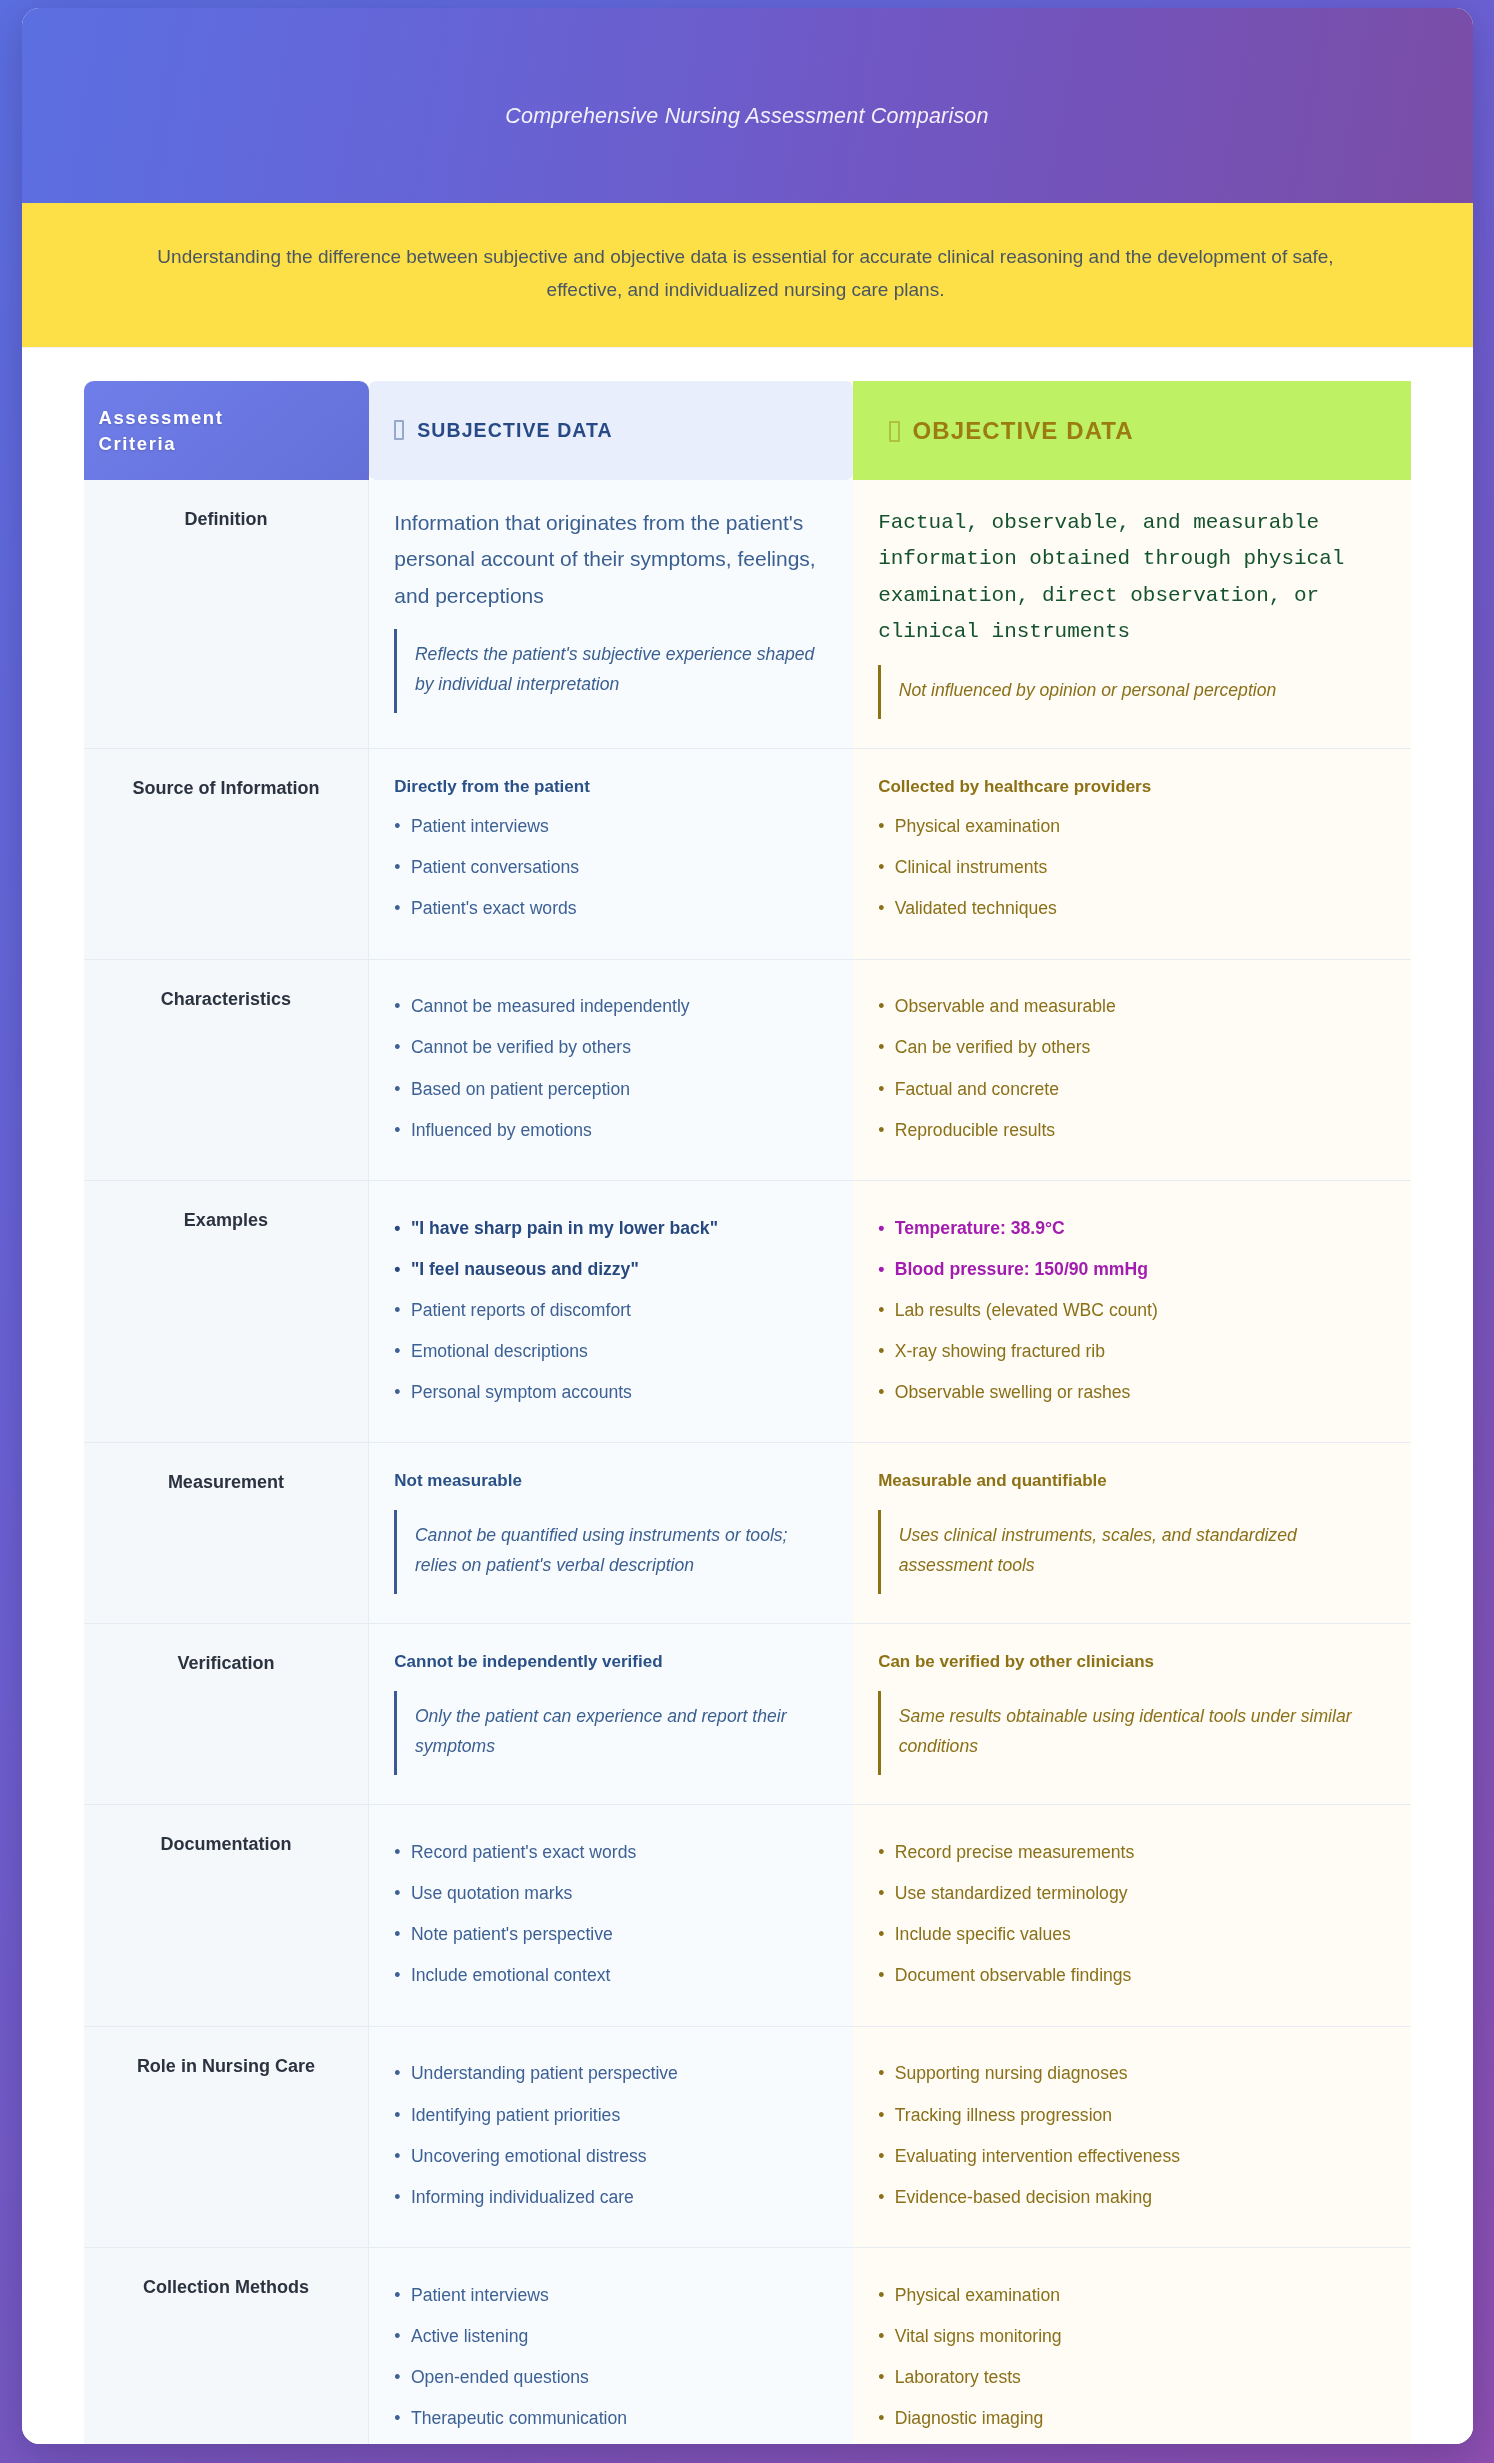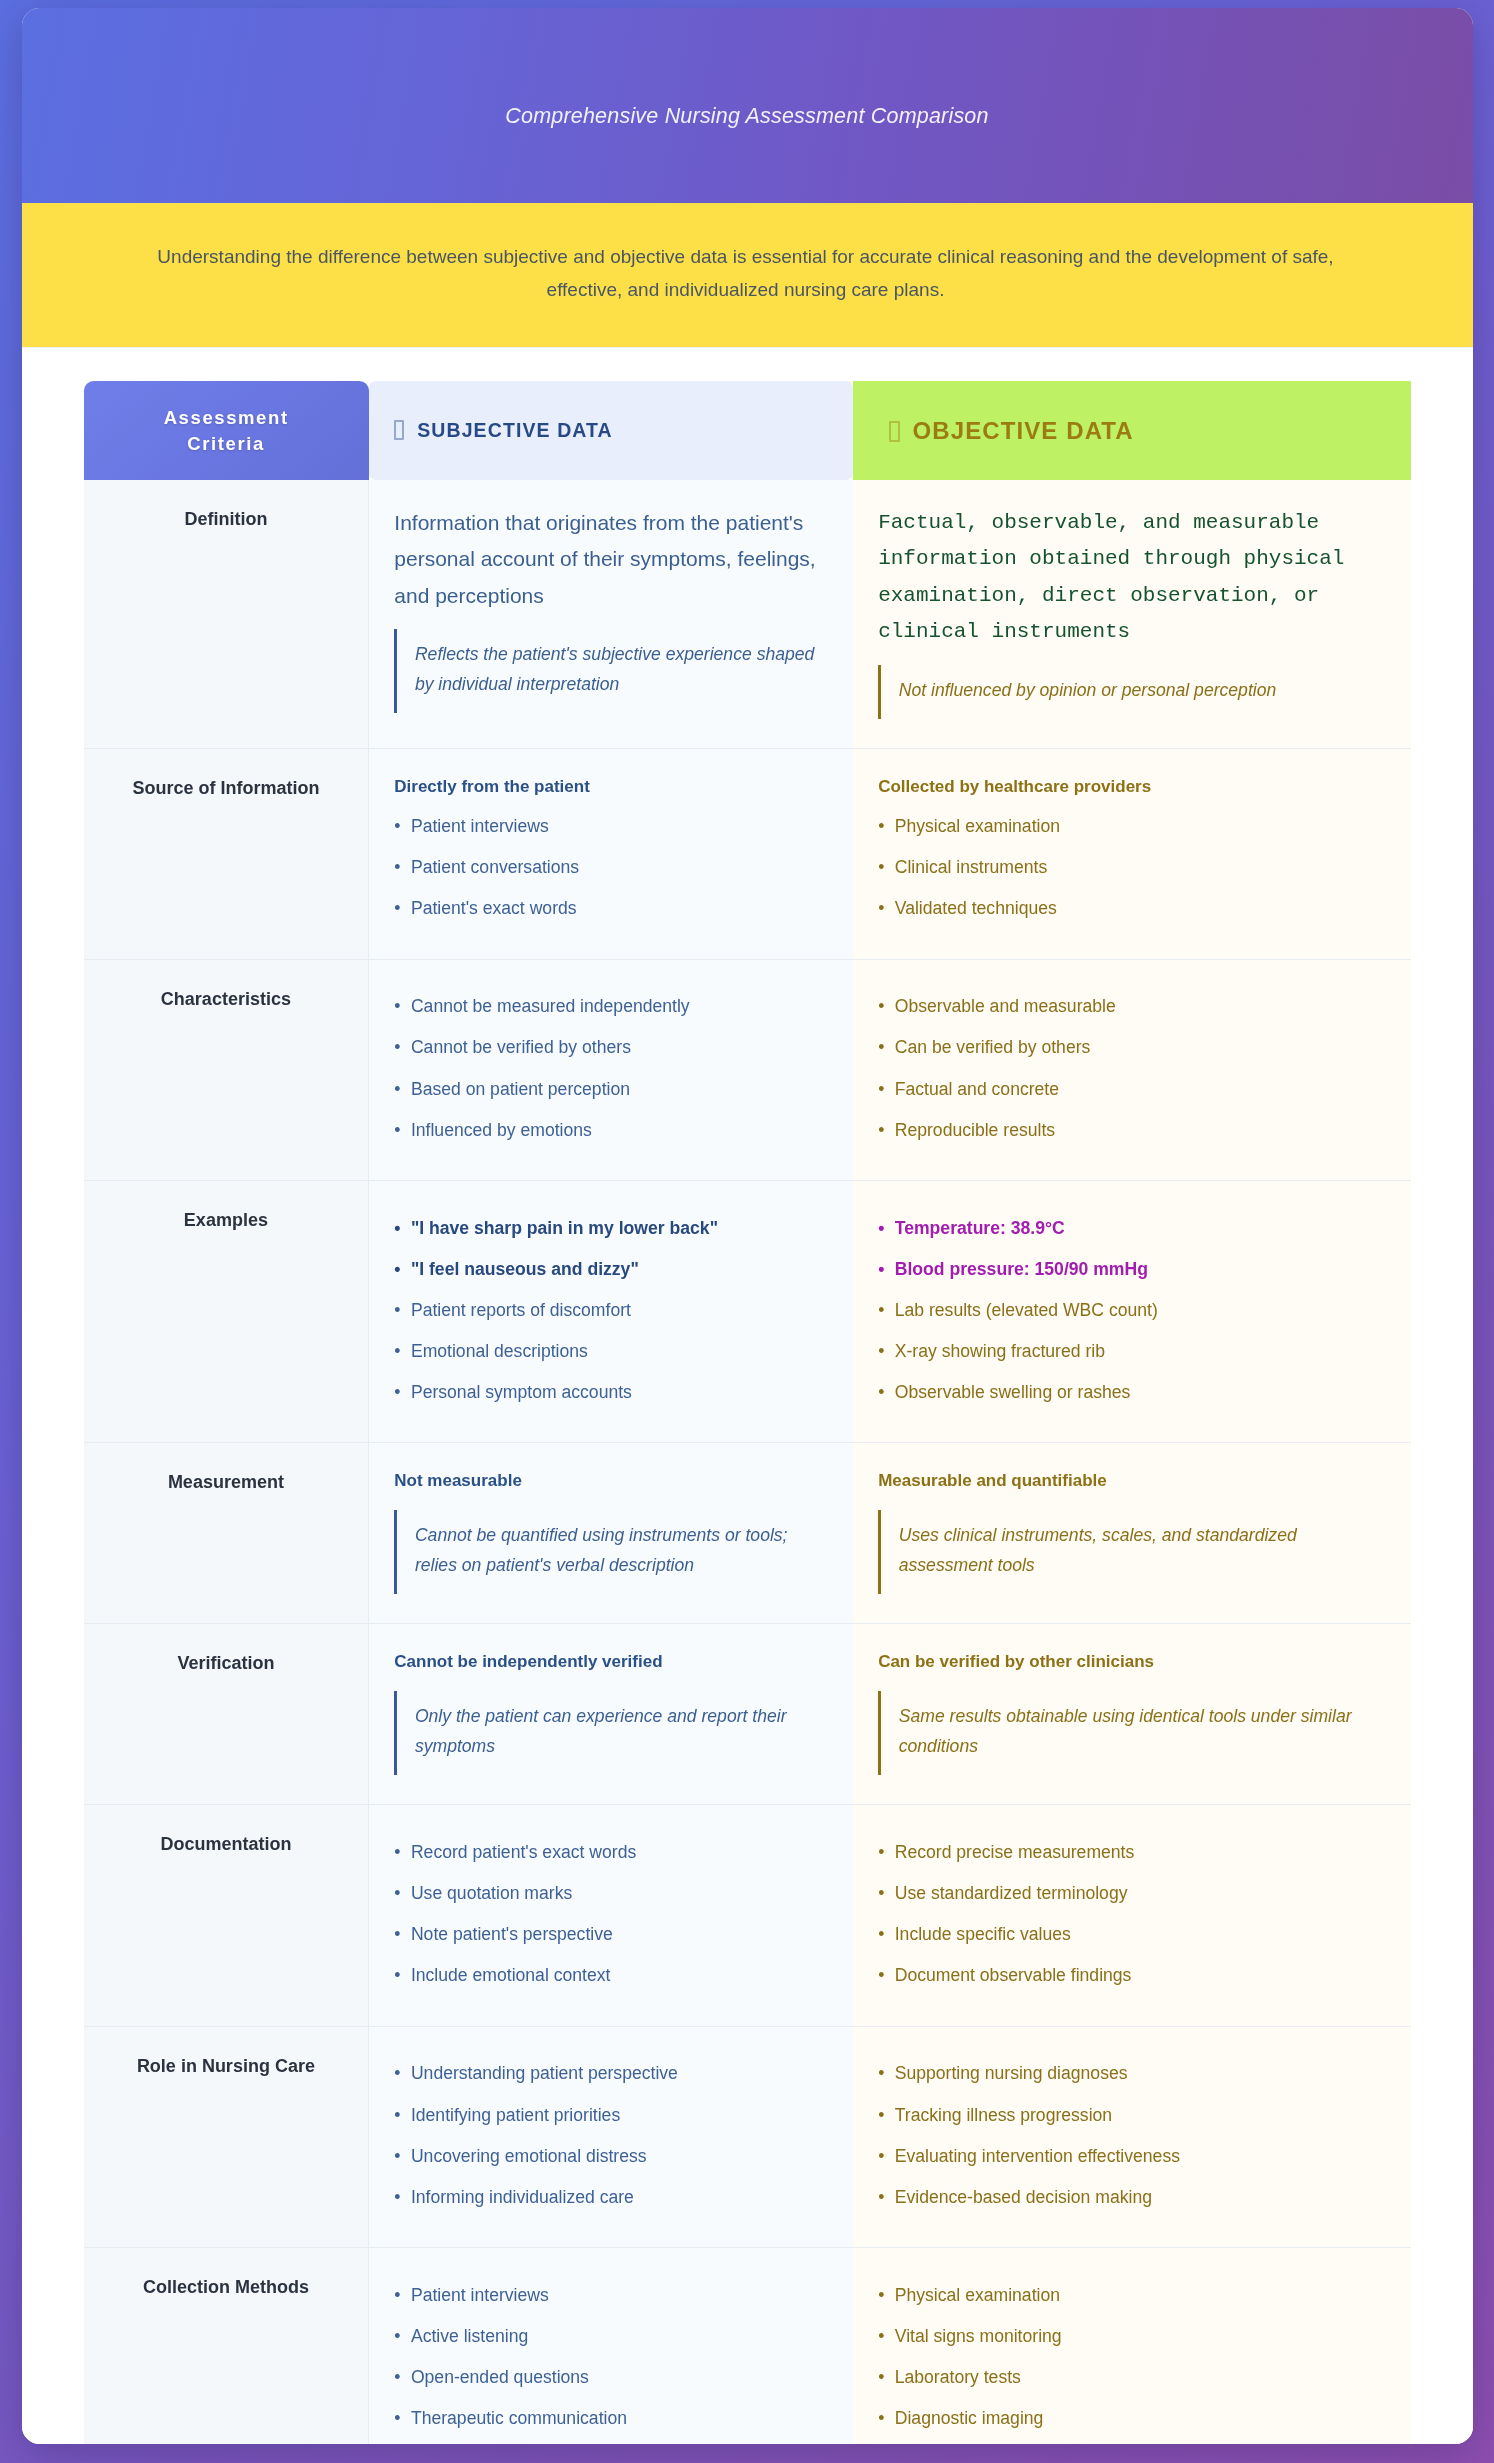--- a/index.html
+++ b/index.html
@@ -60,24 +60,24 @@
   table.cmp col.c3{ width:42.0%; }
 
   thead th{ vertical-align:middle; padding:0; }
   th.crit-head{
     background:linear-gradient(140deg,#6f7ee8 0%,#6a77e2 50%,#6470d8 100%);
     color:#ffffff;
     font-size:18.5px;
     font-weight:bold;
     letter-spacing:1.6px;
     line-height:1.42;
-    text-align:center;
+    text-align:left;
     border-radius:9.8px 9.8px 0 0;
     height:99px;
-    padding:0 30px;
+    padding:0 15px;
     text-shadow:0 1px 2.9px rgba(0,0,0,.18);
   }
   th.subj-head{
     background:#e8eefb;
     color:#274a86;
     font-size:19.5px;
     font-weight:bold;
     letter-spacing:1.1px;
     text-align:left;
     height:99px;

